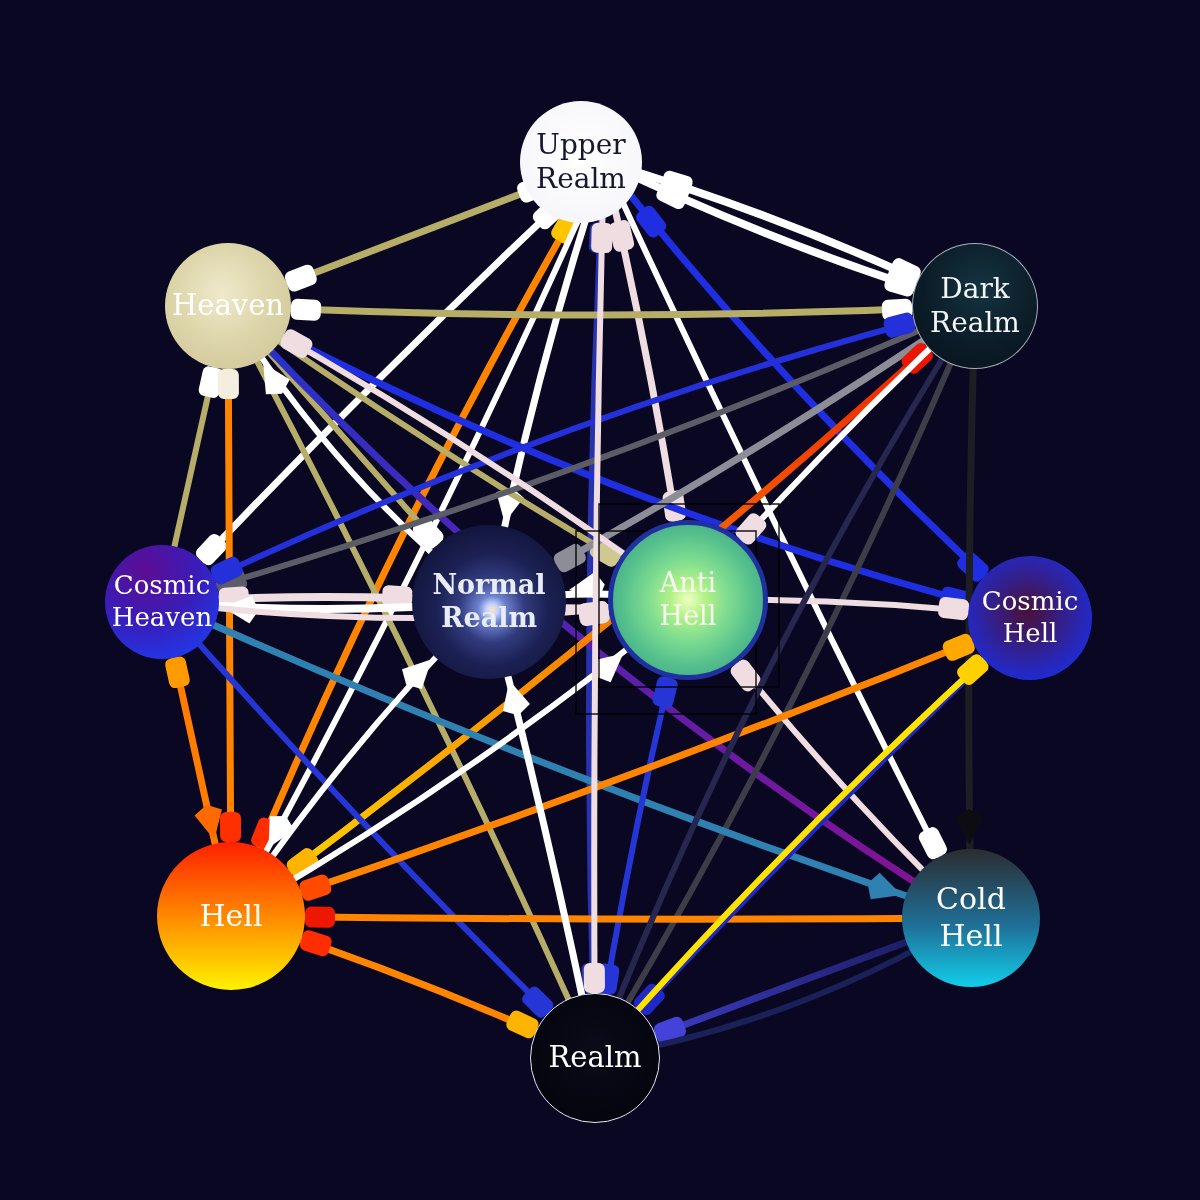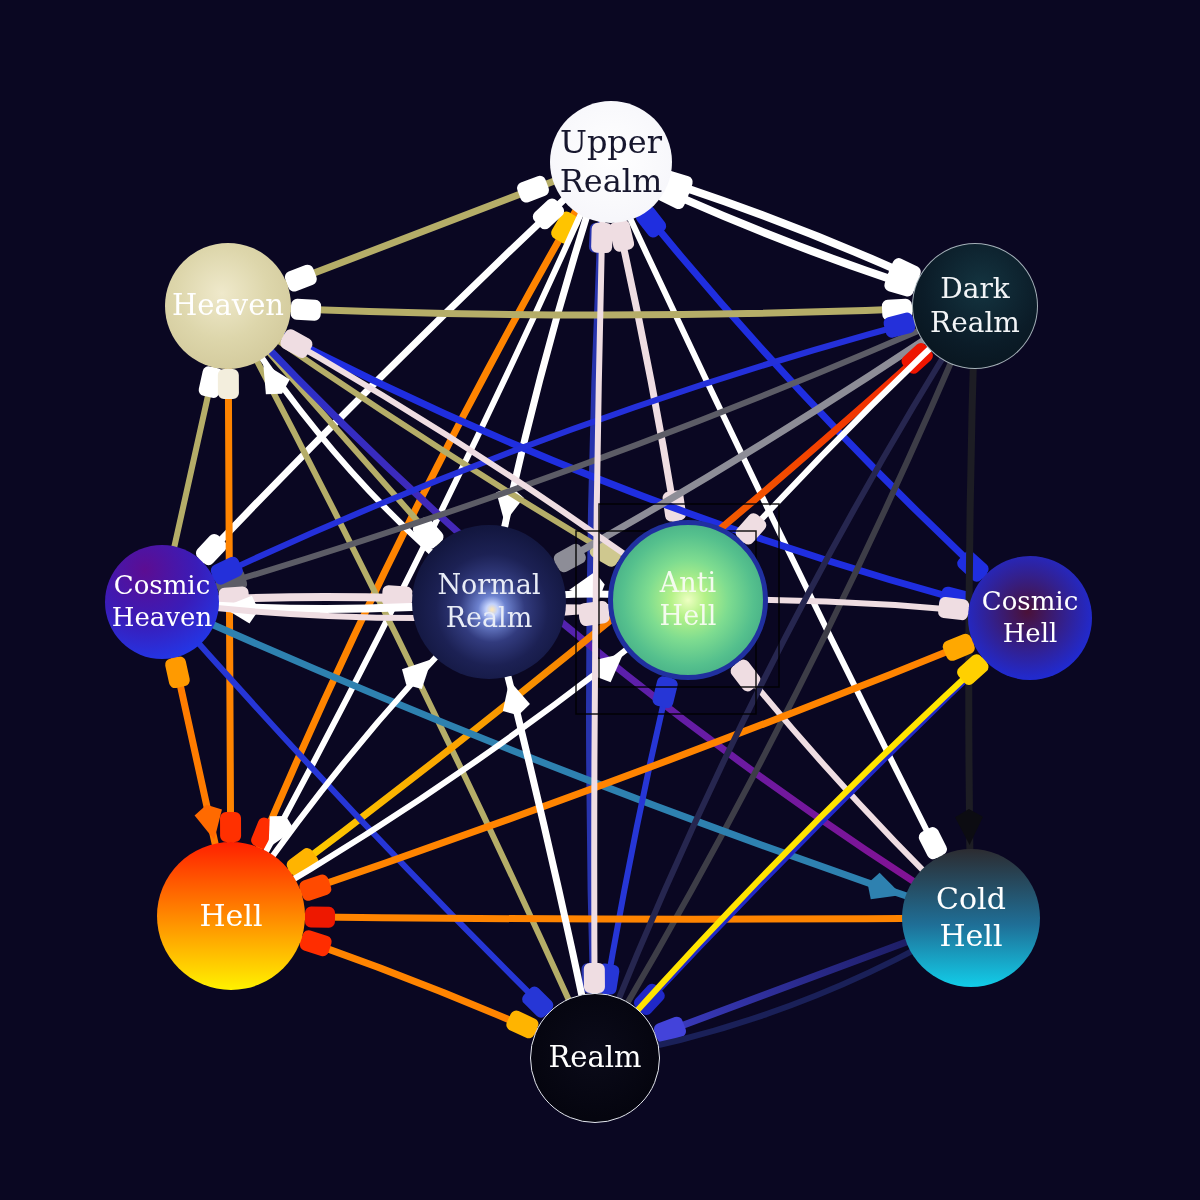--- a/index.html
+++ b/index.html
@@ -249,28 +249,28 @@
         <rect x="579.3752031847679" y="967.5024398563327" width="30" height="21" rx="6" ry="6" fill="#efdde2" transform="rotate(-90.44748230622007 594.3752031847679 978.0024398563327)"></rect>
         <rect x="586.8799776616443" y="227.47042520142213" width="30" height="21" rx="6" ry="6" fill="#efdde2" transform="rotate(91.59847488238137 601.8799776616443 237.97042520142213)"></rect>
       </g>
       <g>
         <path d="M 595 1058 Q 749.2991940643252 663.9596991282494 975 306" fill="none" stroke="#26264f" stroke-width="6" stroke-linecap="round"></path>
       </g>
       <rect x="599" y="504" width="180" height="183" fill="none" stroke="#000000" stroke-width="1.5" opacity="0.9"></rect>
       <rect x="576" y="531" width="180" height="183" fill="none" stroke="#000000" stroke-width="1.5" opacity="0.9"></rect>
     </svg>
   <div id="nodes">
-      <div class="node" style="left: 550px; top: 101px; width: 122px; height: 122px; color: rgb(23, 23, 46); font-size: 32px; background: radial-gradient(circle at 50% 45%, rgb(255, 255, 255) 0%, rgb(247, 247, 251) 70%, rgb(237, 237, 242) 100%);">Upper
+      <div class="node" style="left: 520px; top: 101px; width: 122px; height: 122px; color: rgb(23, 23, 46); font-size: 28px; background: radial-gradient(circle at 50% 45%, rgb(255, 255, 255) 0%, rgb(247, 247, 251) 70%, rgb(237, 237, 242) 100%);">Upper
 Realm</div>
       <div class="node" style="left: 165px; top: 243px; width: 126px; height: 126px; color: rgb(255, 255, 255); font-size: 29px; background: radial-gradient(circle at 45% 40%, rgb(239, 233, 203) 0%, rgb(221, 214, 171) 45%, rgb(204, 194, 146) 100%);">Heaven</div>
       <div class="node" style="left: 912px; top: 243px; width: 126px; height: 126px; color: rgb(242, 244, 246); font-size: 28px; background: radial-gradient(circle at 55% 35%, rgb(20, 52, 64) 0%, rgb(11, 28, 40) 55%, rgb(7, 17, 25) 100%); border: 1px solid rgba(215, 226, 232, 0.75);">Dark
 Realm</div>
       <div class="node" style="left: 105px; top: 545px; width: 114px; height: 114px; color: rgb(255, 255, 255); font-size: 26px; background: radial-gradient(circle at 35% 22%, rgb(92, 13, 146) 0%, rgb(58, 28, 184) 45%, rgb(35, 54, 230) 80%, rgb(42, 71, 242) 100%);">Cosmic
 Heaven</div>
-      <div class="node" style="left: 412px; top: 525px; width: 154px; height: 154px; color: rgb(232, 236, 246); font-size: 27px; background: radial-gradient(circle at 52% 55%, rgb(255, 232, 182) 0%, rgb(195, 210, 253) 5%, rgb(109, 130, 207) 12%, rgb(50, 59, 126) 28%, rgb(28, 33, 84) 48%, rgb(19, 23, 64) 70%, rgb(14, 17, 48) 100%);">Normal
+      <div class="node" style="left: 412px; top: 525px; width: 154px; height: 154px; color: rgb(232, 236, 246); font-size: 27px; background: radial-gradient(circle at 52% 55%, rgb(255, 232, 182) 0%, rgb(195, 210, 253) 5%, rgb(109, 130, 207) 12%, rgb(50, 59, 126) 28%, rgb(28, 33, 84) 48%, rgb(19, 23, 64) 70%, rgb(14, 17, 48) 100%); font-weight: bold;">Normal
 Realm</div>
       <div class="node" style="left: 608px; top: 520px; width: 160px; height: 160px; color: rgb(244, 251, 238); font-size: 27px; background: radial-gradient(circle, rgb(238, 255, 194) 0%, rgb(181, 242, 136) 16%, rgb(126, 220, 144) 38%, rgb(85, 192, 141) 62%, rgb(65, 169, 133) 82%, rgb(56, 154, 128) 100%); border: 5px solid rgb(32, 48, 159);">Anti
 Hell</div>
       <div class="node" style="left: 968px; top: 556px; width: 124px; height: 124px; color: rgb(255, 255, 255); font-size: 26px; background: radial-gradient(circle at 48% 45%, rgb(74, 17, 56) 0%, rgb(51, 32, 142) 40%, rgb(29, 44, 220) 78%, rgb(27, 46, 232) 100%);">Cosmic
 Hell</div>
       <div class="node" style="left: 157px; top: 842px; width: 148px; height: 148px; color: rgb(255, 255, 255); font-size: 30px; background: linear-gradient(rgb(255, 32, 0) 0%, rgb(255, 126, 0) 45%, rgb(255, 216, 0) 88%, rgb(255, 242, 0) 100%);">Hell</div>
       <div class="node" style="left: 902px; top: 849px; width: 138px; height: 138px; color: rgb(255, 255, 255); font-size: 30px; background: linear-gradient(rgb(44, 44, 49) 0%, rgb(31, 111, 151) 55%, rgb(18, 205, 233) 100%);">Cold
 Hell</div>
       <div class="node" style="left: 530px; top: 993px; width: 130px; height: 130px; color: rgb(255, 255, 255); font-size: 29px; background: radial-gradient(circle at 50% 45%, rgb(11, 11, 26) 0%, rgb(5, 5, 15) 70%, rgb(3, 3, 10) 100%); border: 1.5px solid rgb(227, 230, 238);">Realm</div>
     </div>

